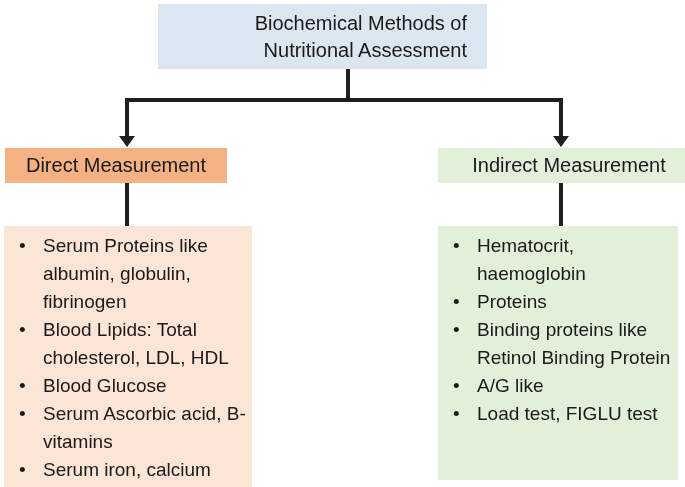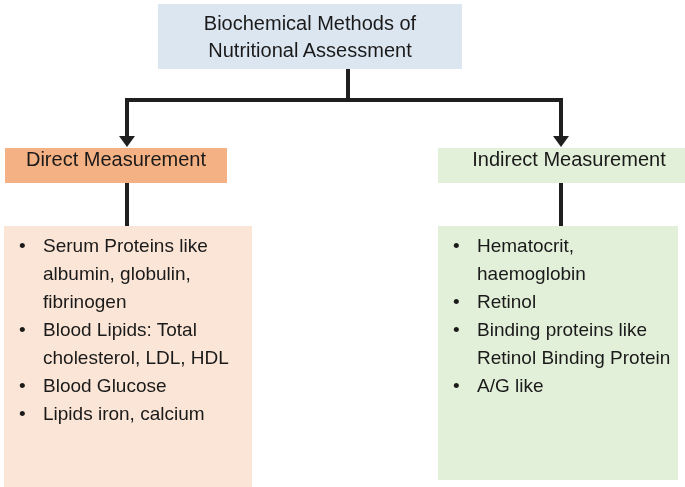--- a/index.html
+++ b/index.html
@@ -16,35 +16,35 @@
     border-bottom: 2px solid #c9c9c9;
     overflow: hidden;
     color: #1a1a1a;
   }
   .box {
     position: absolute;
     box-sizing: border-box;
   }
   .title-box {
     left: 158px; top: 4px;
-    width: 304px; height: 65px;
+    width: 329px; height: 65px;
     background: #dce6f1;
     display: flex;
     align-items: center;
     justify-content: center;
-    text-align: center;
+    text-align: right;
     font-size: 20px;
     line-height: 27px;
     padding: 0 20px;
   }
   .header-box {
     top: 148px;
     height: 35px;
     display: flex;
-    align-items: flex-start;
+    align-items: center;
     justify-content: center;
     text-align: center;
     font-size: 20px;
   }
   .direct-header {
     left: 5px;
     width: 222px;
     background: #f4b183;
   }
   .indirect-header {
@@ -126,29 +126,31 @@
   <div class="line link-right-v"></div>
 
   <div class="box header-box direct-header">
     <span>Direct Measurement</span>
   </div>
   <div class="box list-box direct-list">
     <ul>
       <li>Serum Proteins like albumin, globulin, fibrinogen</li>
       <li>Blood Lipids: Total cholesterol, LDL, HDL</li>
       <li>Blood Glucose</li>
-      <li>Lipids iron, calcium</li>
+      <li>Serum Ascorbic acid, B-vitamins</li>
+      <li>Serum iron, calcium</li>
     </ul>
   </div>
 
   <div class="box header-box indirect-header">
     <span>Indirect Measurement</span>
   </div>
   <div class="box list-box indirect-list">
     <ul>
       <li>Hematocrit, haemoglobin</li>
-      <li>Retinol</li>
+      <li>Proteins</li>
       <li>Binding proteins like Retinol Binding Protein</li>
       <li>A/G like</li>
+      <li>Load test, FIGLU test</li>
     </ul>
   </div>
 
 </div>
 
 </body></html>

